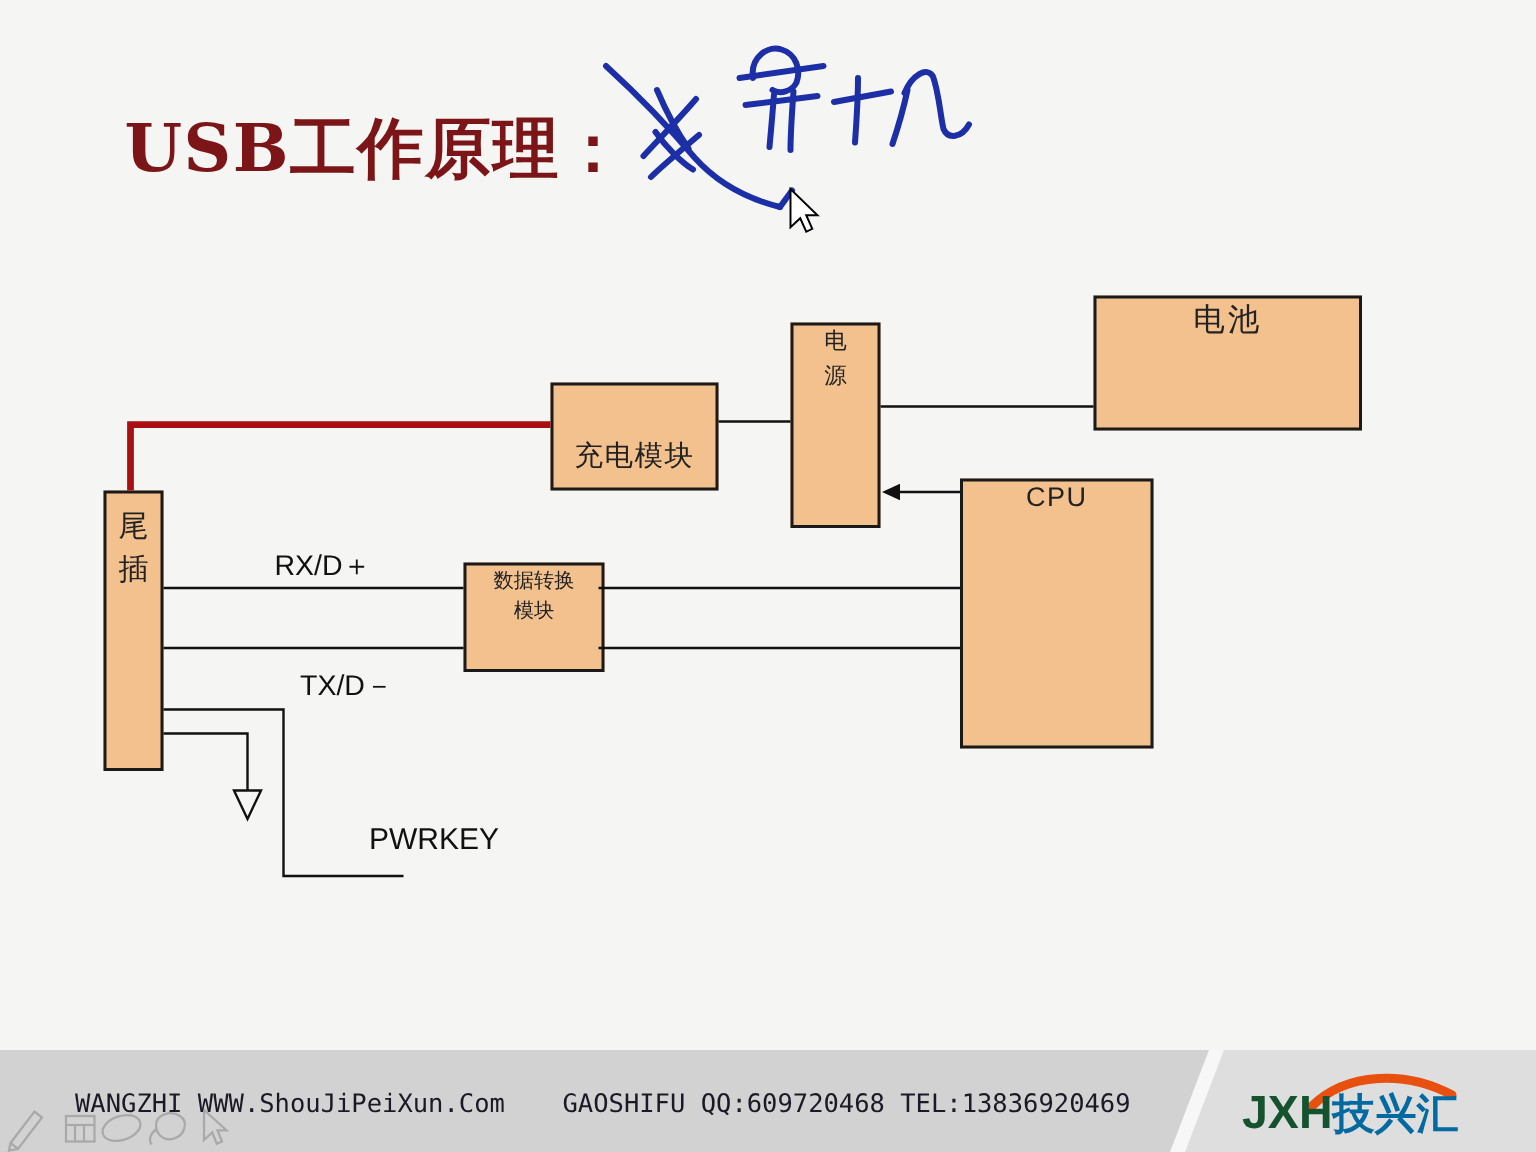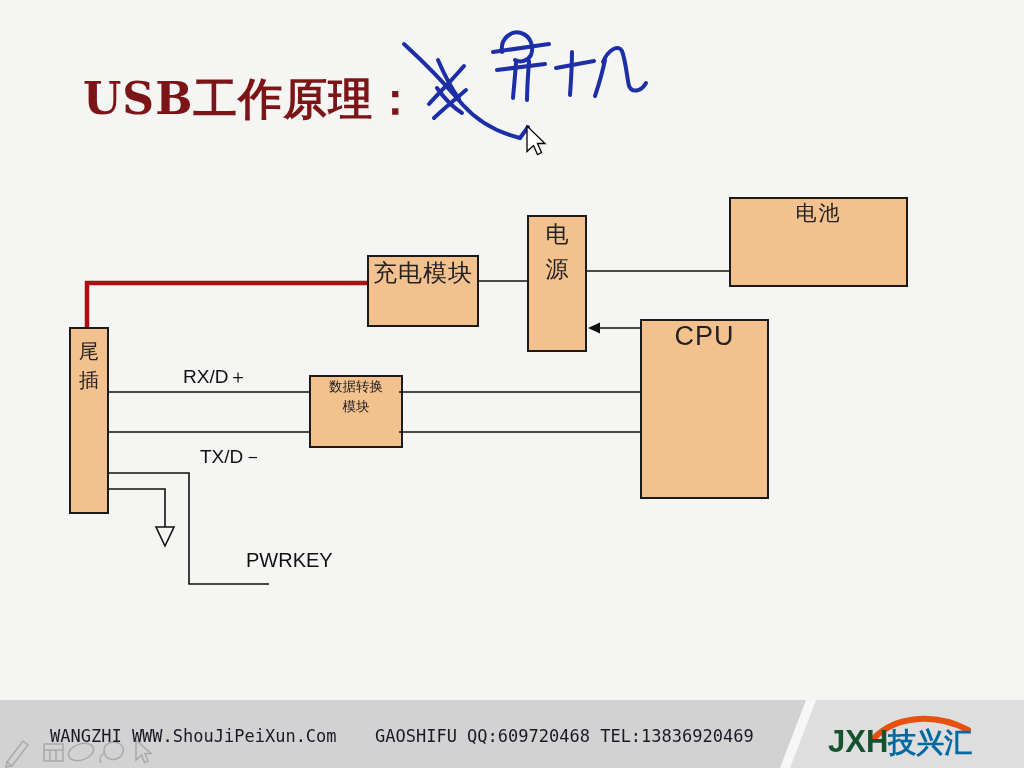--- a/index.html
+++ b/index.html
@@ -21,29 +21,29 @@
     background:#f2c18e;
     border:2px solid #1a1a1a;
     box-sizing:border-box;
     display:flex;align-items:flex-start;justify-content:center;
     color:#222;
   }
   .dbox .lbl{text-align:center;}
   .box-tail-plug{left:69px;top:327px;width:40px;height:187px;align-items:flex-start;}
   .box-tail-plug .lbl{font-size:20px;line-height:1.45;width:1em;word-break:break-all;margin-top:8px;}
   .box-charge{left:367px;top:255px;width:112px;height:72px;}
-  .box-charge .lbl{font-size:24px;letter-spacing:1px;}
+  .box-charge .lbl{font-size:19px;letter-spacing:1px;margin-top:34px;}
   .box-power{left:527px;top:215px;width:60px;height:137px;}
-  .box-power .lbl{font-size:23px;line-height:1.5;width:1em;word-break:break-all;}
+  .box-power .lbl{font-size:15px;line-height:1.5;width:1em;word-break:break-all;}
   .box-battery{left:729px;top:197px;width:179px;height:90px;}
   .box-battery .lbl{font-size:21px;letter-spacing:2px;}
   .box-dataconv{left:309px;top:375px;width:94px;height:73px;}
   .box-dataconv .lbl{font-size:13.5px;line-height:1.5;width:60px;}
   .box-cpu{left:640px;top:319px;width:129px;height:180px;}
-  .box-cpu .lbl{font-size:27px;letter-spacing:1px;}
+  .box-cpu .lbl{font-size:18px;letter-spacing:1px;}
   
   .wire-label{position:absolute;color:#111;white-space:nowrap;}
   .lbl-rx{left:183px;top:364px;font-size:19px;}
   .lbl-tx{left:200px;top:444px;font-size:19px;}
   .lbl-pwrkey{left:246px;top:549px;font-size:20px;}
   
   .overlay{position:absolute;left:0;top:0;pointer-events:none;}
   
   .footer{
     position:absolute;left:0;top:700px;width:1024px;height:68px;

